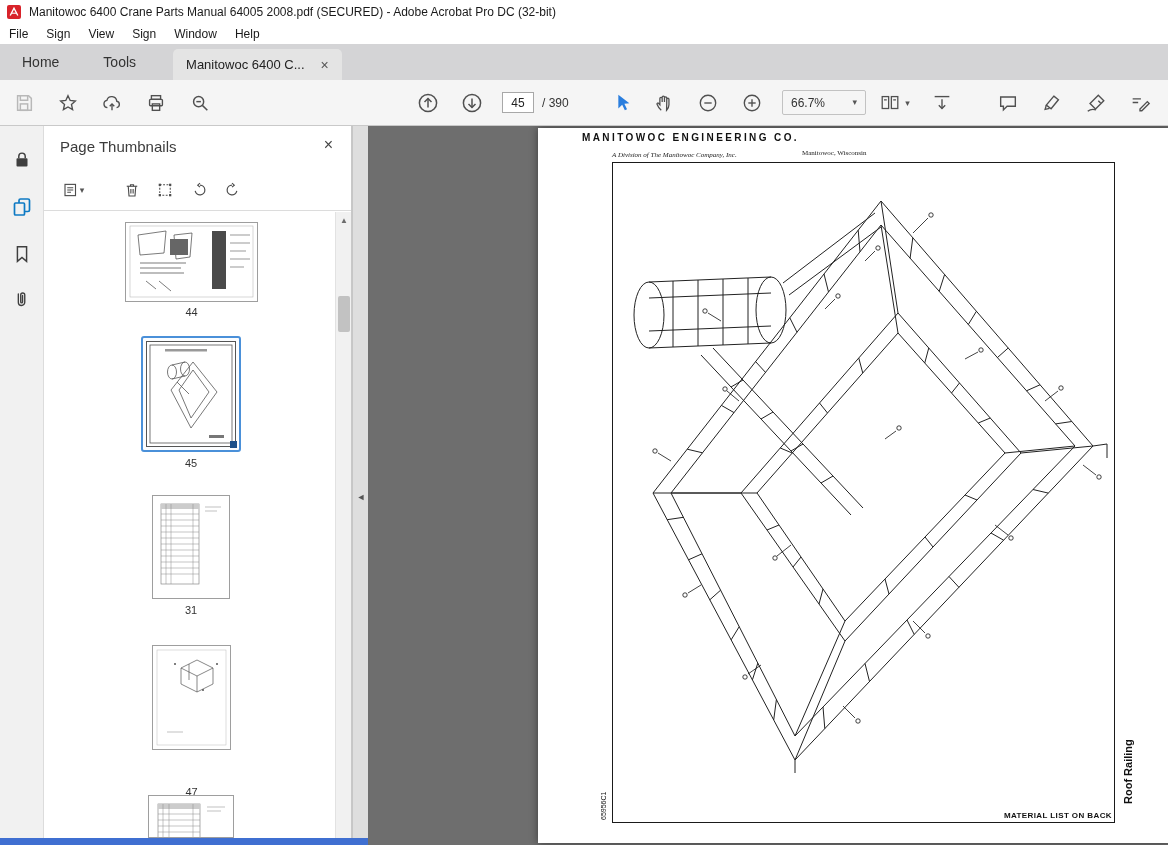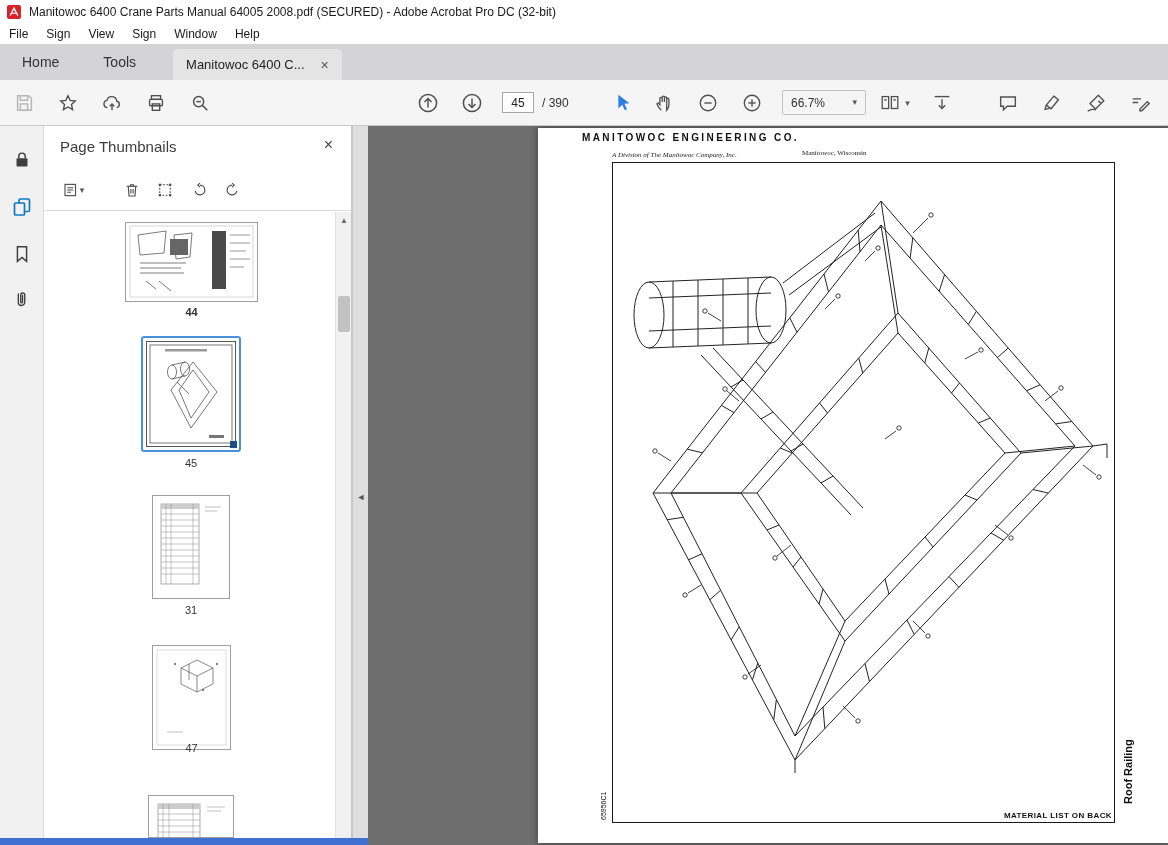--- a/index.html
+++ b/index.html
@@ -345,21 +345,21 @@
         <path d="M14 40 H60 M14 45 H55 M14 50 H58 M20 58 L30 66 M33 58 L45 68"></path>
         <path d="M48 12 L66 10 L64 34 L50 36 Z"></path>
       </g>
       <rect x="44" y="16" width="18" height="16" fill="#666"></rect>
       <rect x="86" y="8" width="14" height="58" fill="#4a4a4a"></rect>
       <g stroke="#555" stroke-width="0.6">
           <path d="M104 12 H124 M104 20 H124 M104 28 H120 M104 36 H124 M104 44 H118"></path>
         </g>
     </svg>
   </div>
-  <div class="thumb-label" style="left:81px; top:180px; width:133px;font-weight:bold;">44</div>
+  <div class="thumb-label" style="left:81px; top:180px; width:133px;">44</div>
 
   <div class="sel-wrap" style="left:97px; top:210px; width:100px; height:116px;">
     <div class="sel-page">
       <svg width="88" height="104" viewBox="0 0 88 104">
         <rect x="3" y="3" width="82" height="98" fill="none" stroke="#555" stroke-width="0.8"></rect>
         <rect x="18" y="7" width="42" height="2.5" fill="#999"></rect>
         <g stroke="#555" stroke-width="0.8" fill="none">
           <polygon points="46,20 70,50 44,86 24,48"></polygon>
           <polygon points="46,28 62,50 44,76 32,48"></polygon>
           <ellipse cx="25" cy="30" rx="4.5" ry="7"></ellipse>
@@ -396,21 +396,21 @@
         <path d="M28 22 V38 M60 22 V38 M44 30 V46 M28 38 L44 46 L60 38 M36 18 V34"></path>
       </g>
       <circle cx="22" cy="18" r="1" fill="#555"></circle>
       <circle cx="64" cy="18" r="1" fill="#555"></circle>
       <circle cx="50" cy="44" r="1" fill="#555"></circle>
       <g stroke="#999" stroke-width="0.6">
           <path d="M14 86 H30"></path>
         </g>
     </svg>
   </div>
-  <div class="thumb-label" style="left:108px; top:616px; width:79px;">47</div>
+  <div class="thumb-label" style="left:108px; top:660px; width:79px;">47</div>
 
   <div class="thumb" style="left:104px; top:669px; width:86px; height:43px; overflow:hidden;">
     <svg width="84" height="110" viewBox="0 0 84 110">
       <rect x="9" y="8" width="42" height="88" fill="none" stroke="#777" stroke-width="0.6"></rect>
       <rect x="9" y="8" width="42" height="5" fill="#ccc"></rect>
       <g stroke="#888" stroke-width="0.5">
         <path d="M14 8 V96 M20 8 V96 M44 8 V96"></path>
         <path d="M9 18 H51 M9 24 H51 M9 30 H51 M9 36 H51 M9 42 H51"></path>
       </g>
       <g stroke="#999" stroke-width="0.6">

